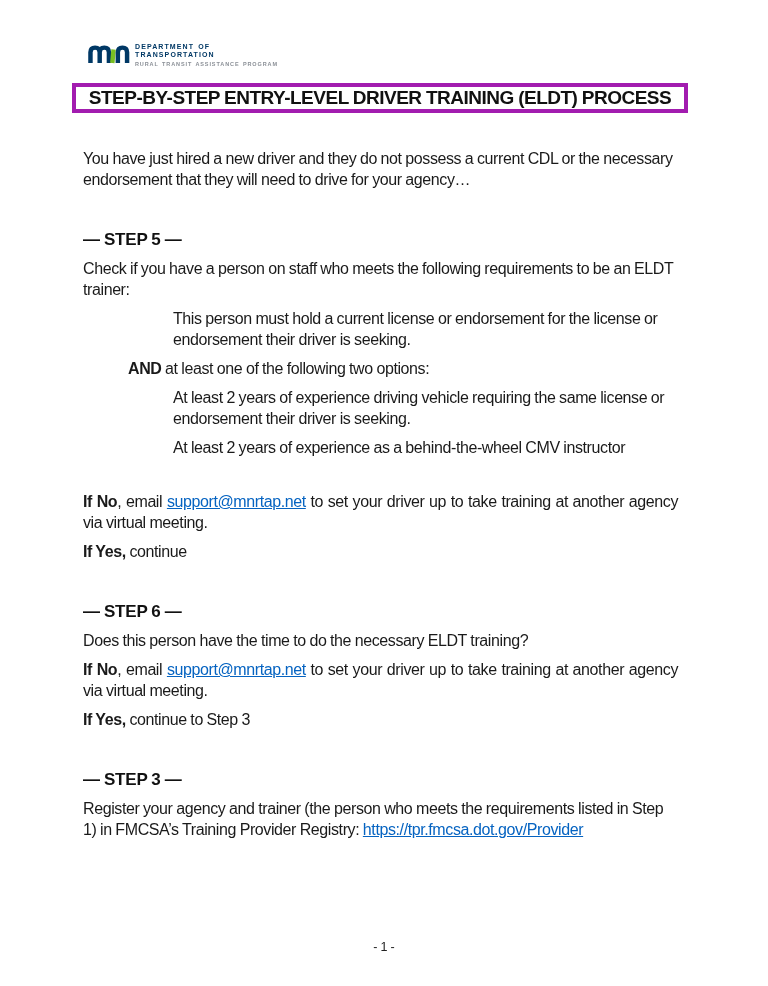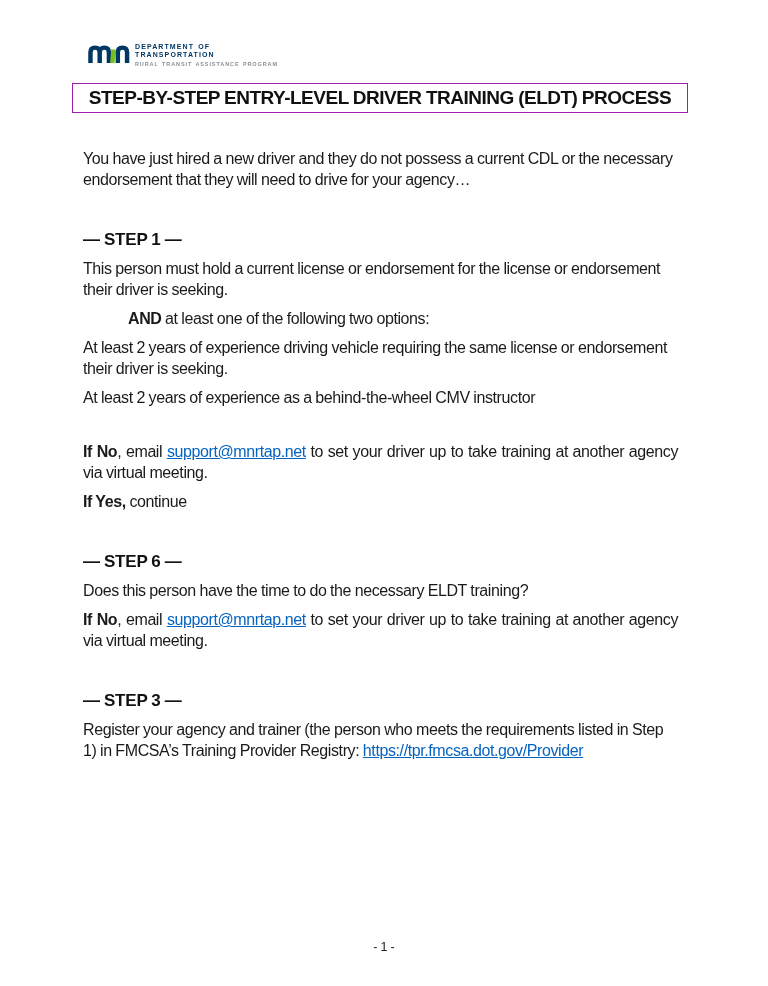--- a/index.html
+++ b/index.html
@@ -38,21 +38,21 @@
     font-weight: 700;
     letter-spacing: 0.9px;
     color: #8a8f96;
     line-height: 7px;
     margin-top: 2px;
     word-spacing: 1px;
   }
   
   .title-box {
     margin: 9px -10px 0 -11px;
-    border: 1px solid #a21caf;
+    border: 4px solid #a21caf;
     height: 30px;
     display: flex;
     align-items: center;
     justify-content: center;
   }
   .title-box span {
     font-size: 19px;
     font-weight: 700;
     letter-spacing: -0.5px;
     color: #111;
@@ -67,21 +67,21 @@
   .intro { margin-top: 35px; }
   .step-heading {
     font-size: 17px;
     font-weight: 700;
     letter-spacing: -0.2px;
     line-height: 24px;
     margin: 38px 0 6px 0;
     color: #111;
   }
   .indent1 { margin-left: 45px; }
-  .indent2 { }
+  .indent2 { margin-left: 90px; }
   .gap-top { margin-top: 33px; }
   .justify { text-align: justify; }
   b { font-weight: 700; }
   .link {
     color: #0563c1;
     text-decoration: underline;
     cursor: pointer;
   }
   
   .footer {
@@ -112,30 +112,32 @@
       <div class="logo-program">RURAL TRANSIT ASSISTANCE PROGRAM</div>
     </div>
   </header>
 
   <div class="title-box">
     <span>STEP-BY-STEP ENTRY-LEVEL DRIVER TRAINING (ELDT) PROCESS</span>
   </div>
 
   <p class="intro">You have just hired a new driver and they do not possess a current CDL or the necessary endorsement that they will need to drive for your agency…</p>
 
-  <h2 class="step-heading">— STEP 1 —</h2>
+  <h2 class="step-heading">— STEP 5 —</h2>
+  <p>Check if you have a person on staff who meets the following requirements to be an ELDT trainer:</p>
   <p class="indent2">This person must hold a current license or endorsement for the license or endorsement their driver is seeking.</p>
   <p class="indent1"><b>AND</b><span> at least one of the following two options:</span></p>
   <p class="indent2">At least 2 years of experience driving vehicle requiring the same license or endorsement their driver is seeking.</p>
   <p class="indent2">At least 2 years of experience as a behind-the-wheel CMV instructor</p>
   <p class="justify gap-top"><b>If No</b><span>, email </span><a class="link">support@mnrtap.net</a><span> to set your driver up to take training at another agency via virtual meeting.</span></p>
   <p><b>If Yes,</b><span> continue</span></p>
 
   <h2 class="step-heading">— STEP 6 —</h2>
   <p>Does this person have the time to do the necessary ELDT training?</p>
   <p class="justify"><b>If No</b><span>, email </span><a class="link">support@mnrtap.net</a><span> to set your driver up to take training at another agency via virtual meeting.</span></p>
+  <p><b>If Yes,</b><span> continue to Step 3</span></p>
 
   <h2 class="step-heading">— STEP 3 —</h2>
   <p><span>Register your agency and trainer (the person who meets the requirements listed in Step 1) in FMCSA’s Training Provider Registry: </span><a class="link">https://tpr.fmcsa.dot.gov/Provider</a></p>
 
   <div class="footer">- 1 -</div>
 
 </div>
 
 </body></html>

